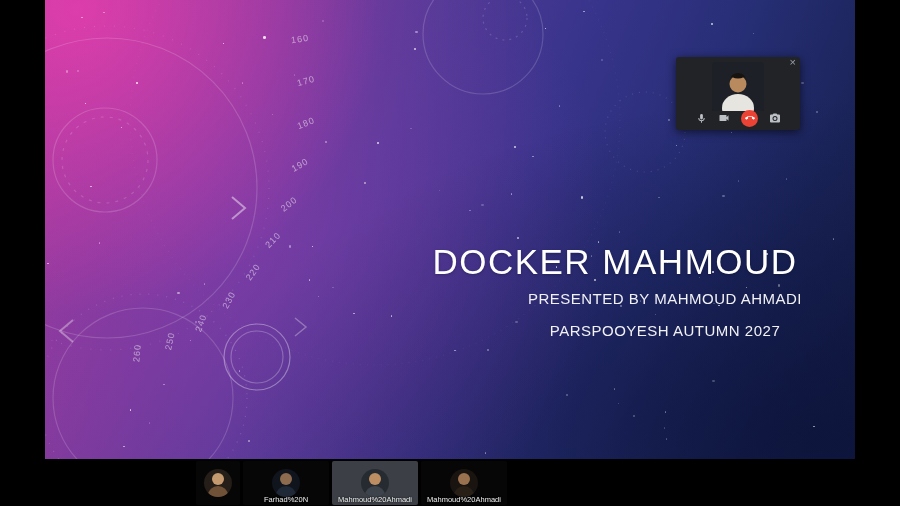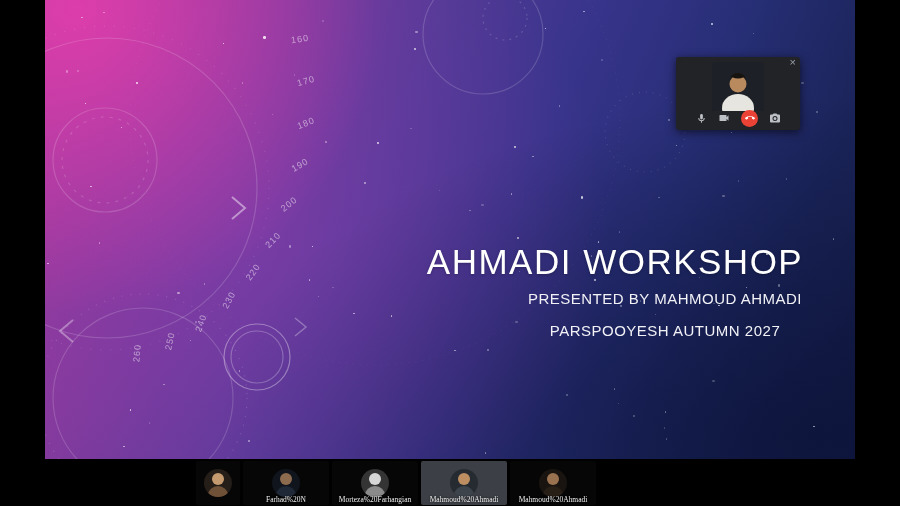--- a/index.html
+++ b/index.html
@@ -34,21 +34,21 @@
     align-items:center;gap:11px;height:18px;}
   .icobtn{background:none;border:none;padding:0;margin:0;width:12px;height:12px;display:flex;
     align-items:center;justify-content:center;cursor:pointer;}
   .endcall{background:#ea4335;border:none;width:17px;height:17px;border-radius:50%;padding:0;
     display:flex;align-items:center;justify-content:center;cursor:pointer;}
 
   
   .filmstrip{position:absolute;left:0;top:459px;width:900px;height:47px;background:#000;
     display:flex;align-items:center;gap:3px;padding-left:196px;box-sizing:border-box;}
   .tile{flex:0 0 86px;height:44px;background:#060606;border-radius:2px;position:relative;
-    display:flex;align-items:center;justify-content:center;cursor:pointer;overflow:hidden;font-family:Liberation Serif, serif;}
+    display:flex;align-items:center;justify-content:center;cursor:pointer;overflow:hidden;}
   .tile.narrow{flex:0 0 44px;}
   .tile.hl{background:#3c4046;}
   .pname{position:absolute;bottom:1px;left:0;right:0;text-align:center;font-size:7.5px;
     color:#f0f0f0;text-shadow:0 0 2px #000;white-space:nowrap;overflow:hidden;}
   .avatar{width:28px;height:28px;border-radius:50%;background:var(--bg);position:relative;overflow:hidden;}
   .avatar::before{content:"";position:absolute;left:50%;top:4px;transform:translateX(-50%);
     width:12px;height:12px;border-radius:50%;background:var(--skin);}
   .avatar::after{content:"";position:absolute;left:50%;top:17px;transform:translateX(-50%);
     width:20px;height:14px;border-radius:60% 60% 0 0/80% 80% 0 0;background:var(--body);}
 </style>
@@ -180,21 +180,21 @@
         <span class="pnum" style="left: 252px; top: 118px; transform: rotate(-22deg);">180</span>
         <span class="pnum" style="left: 246px; top: 160px; transform: rotate(-30deg);">190</span>
         <span class="pnum" style="left: 235px; top: 199px; transform: rotate(-38deg);">200</span>
         <span class="pnum" style="left: 219px; top: 235px; transform: rotate(-46deg);">210</span>
         <span class="pnum" style="left: 199px; top: 267px; transform: rotate(-54deg);">220</span>
         <span class="pnum" style="left: 175px; top: 295px; transform: rotate(-62deg);">230</span>
         <span class="pnum" style="left: 147px; top: 318px; transform: rotate(-70deg);">240</span>
         <span class="pnum" style="left: 116px; top: 336px; transform: rotate(-78deg);">250</span>
         <span class="pnum" style="left: 83px; top: 348px; transform: rotate(-85deg);">260</span>
       </div>
-    <div class="title">AHMADI WORKSHOP</div>
+    <div class="title">DOCKER MAHMOUD</div>
     <div class="sub s1">PRESENTED BY MAHMOUD AHMADI</div>
     <div class="sub s2">PARSPOOYESH AUTUMN 2027</div>
   </div>
 
   <div class="pip">
     <span class="close">×</span>
     <div class="vid">
       <svg width="52" height="49" viewBox="0 0 52 49">
         <rect width="52" height="49" fill="#1d2026"></rect>
         <ellipse cx="26" cy="46" rx="16" ry="14" fill="#e7e5df"></ellipse>
@@ -227,24 +227,20 @@
   </div>
 
   <div class="filmstrip">
       <div class="tile narrow">
         <div class="avatar" style="--bg: #241d18; --skin: #c59a6f; --body: #6f5138;"></div>
       </div>
       <div class="tile">
         <div class="avatar" style="--bg: #10141c; --skin: #8d6b4e; --body: #1f2836;"></div>
         <span class="pname">Farhad%20N</span>
       </div>
-      <div class="tile">
-        <div class="avatar" style="--bg: #343434; --skin: #d6d6d6; --body: #8a8a8a;"></div>
-        <span class="pname">Morteza%20Farhangian</span>
-      </div>
       <div class="tile hl">
         <div class="avatar" style="--bg: #262b31; --skin: #bc8e62; --body: #3e444c;"></div>
         <span class="pname">Mahmoud%20Ahmadi</span>
       </div>
       <div class="tile">
         <div class="avatar" style="--bg: #191410; --skin: #9b7250; --body: #281f17;"></div>
         <span class="pname">Mahmoud%20Ahmadi</span>
       </div>
     </div>
 </div>

